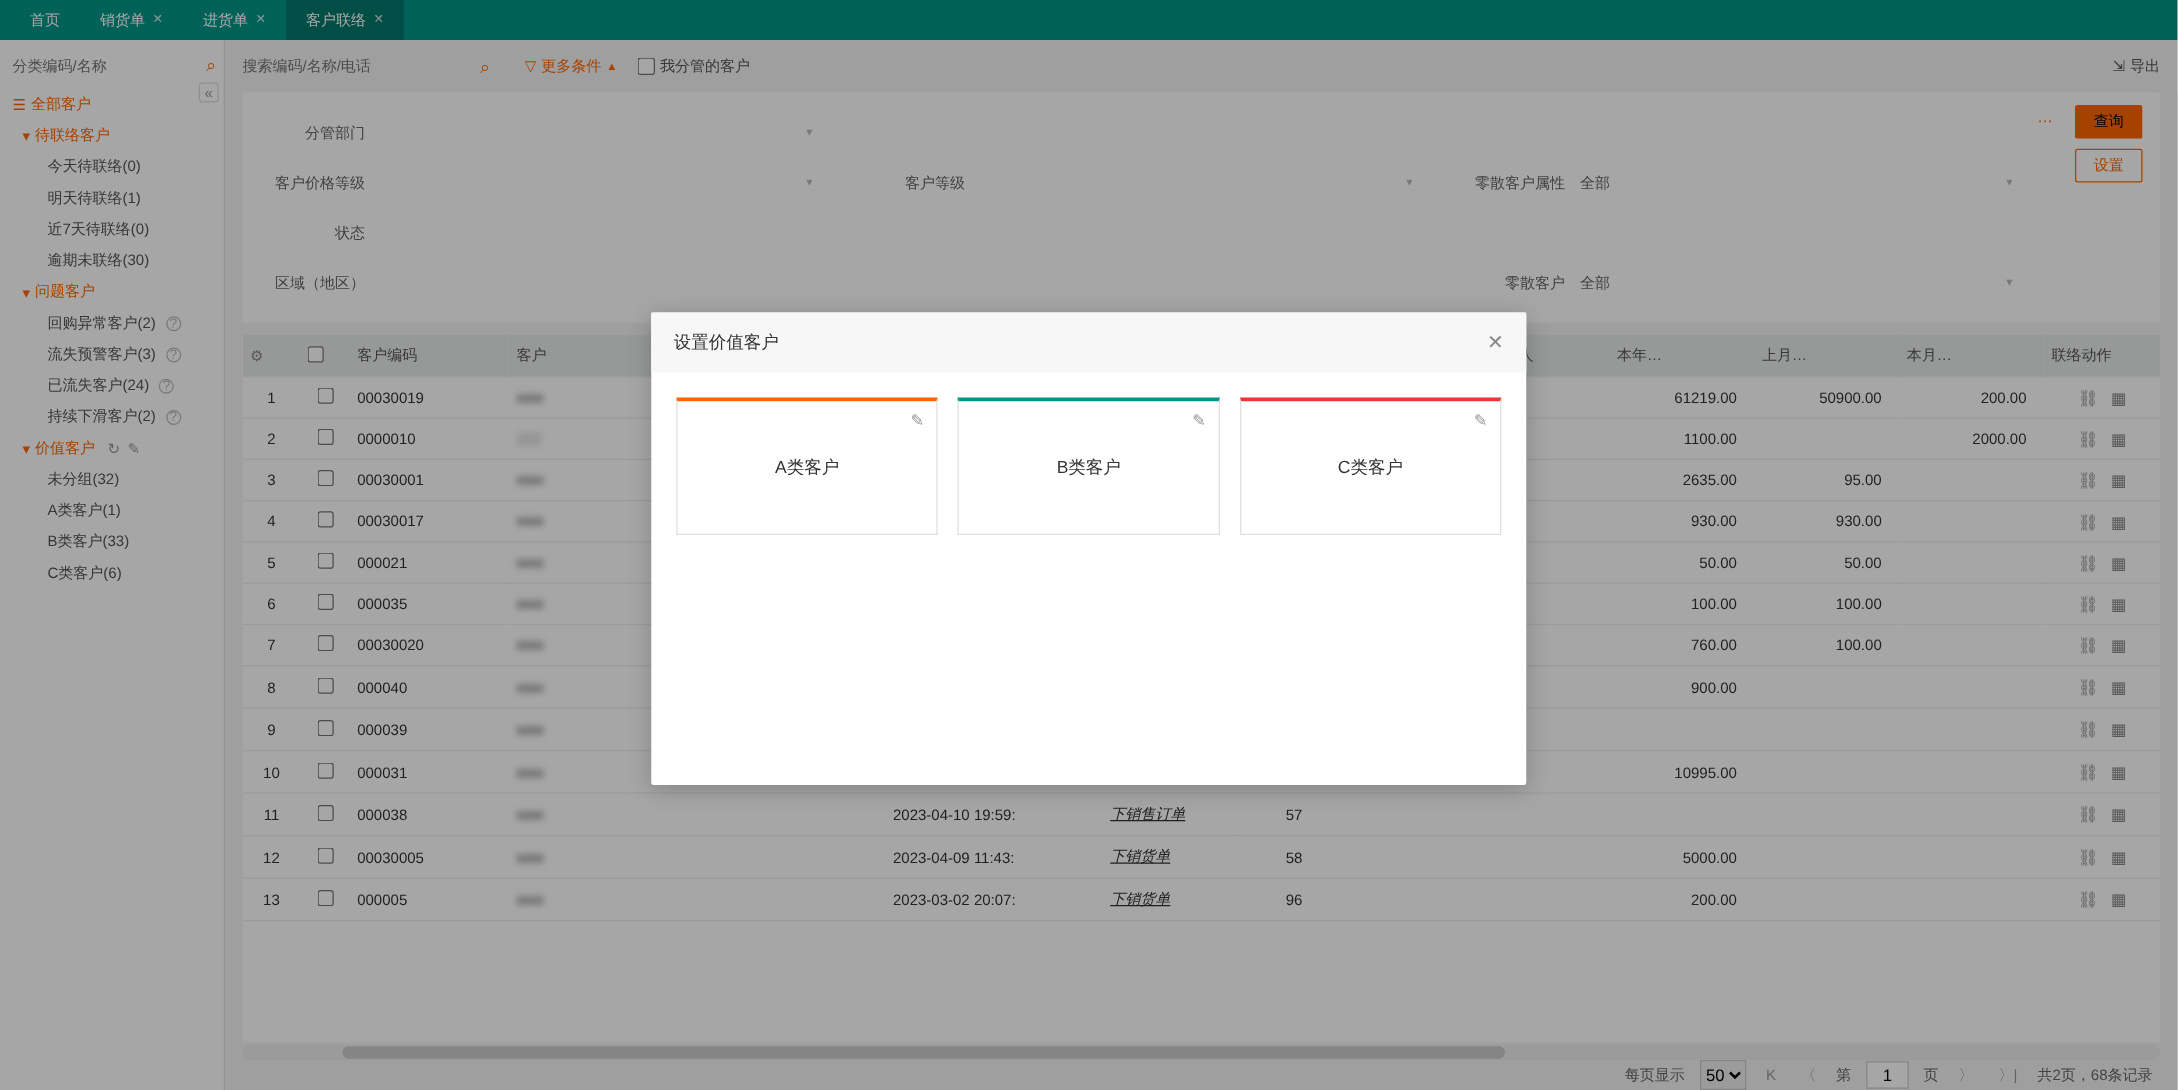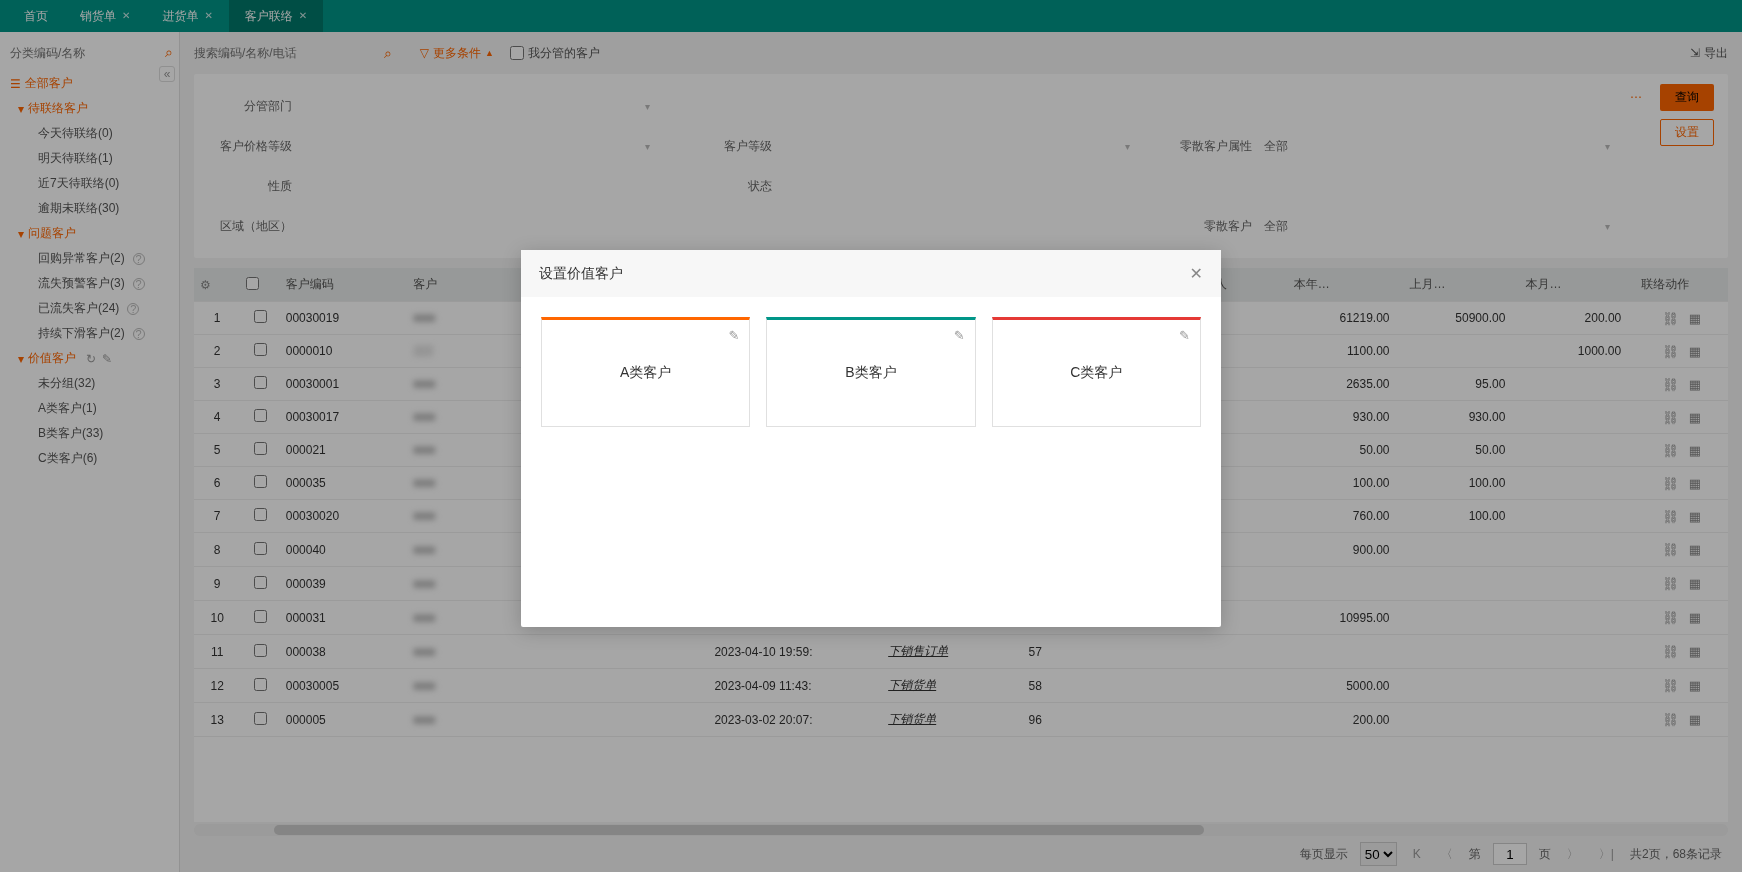--- a/index.html
+++ b/index.html
@@ -45,21 +45,21 @@
 table { width: 100%; border-collapse: collapse; table-layout: fixed; }
 th, td { padding: 8px 6px; border-bottom: 1px solid #eee; text-align: left; white-space: nowrap; overflow: hidden; text-overflow: ellipsis; }
 th { background: #e9eceb; color: #555; font-weight: 500; position: relative; }
 th .gear { color: #888; }
 td.num { text-align: right; padding-right: 14px; }
 td.center { text-align: center; }
 td a { color: #333; text-decoration: underline; font-style: italic; }
 .row-actions { color: #888; display: flex; gap: 10px; justify-content: center; font-size: 13px; }
 .hscroll { height: 12px; background: #eee; margin: 2px 14px 0 14px; border-radius: 6px; position: relative; }
 .hscroll .thumb { position: absolute; left: 80px; top: 1px; width: 930px; height: 10px; background: #ccc; border-radius: 5px; }
-.pager { height: 36px; display: flex; align-items: center; justify-content: flex-end; padding: 0 20px; gap: 12px; color: #666; }
+.pager { height: 24px; display: flex; align-items: center; justify-content: flex-end; padding: 0 20px; gap: 12px; color: #666; }
 .pager input { width: 34px; height: 22px; border: 1px solid #ccc; text-align: center; }
 .pager select { height: 24px; border: 1px solid #ccc; }
 .pager .nav-btn { color: #999; padding: 0 4px; cursor: pointer; }
 .overlay { position: absolute; inset: 0; background: rgba(0,0,0,.35); display: flex; align-items: flex-start; justify-content: center; padding-top: 250px; }
 .modal { width: 700px; background: #fff; border-radius: 2px; box-shadow: 0 4px 20px rgba(0,0,0,.2); }
 .modal-head { display: flex; align-items: center; justify-content: space-between; padding: 14px 18px; background: #f7f7f7; }
 .modal-head .title { font-size: 14px; color: #333; }
 .modal-head .close { color: #888; font-size: 16px; cursor: pointer; }
 .modal-body { padding: 20px 20px 200px 20px; display: flex; gap: 16px; }
 .card { flex: 1; border: 1px solid #e0e0e0; border-top: 3px solid; height: 110px; position: relative; display: flex; align-items: center; justify-content: center; }
@@ -173,24 +173,20 @@
           </div>
         <div class="filter-cell">
             <label>零散客户属性</label>
             <div class="value">
               <span>全部</span>
               <span class="caret">▾</span>
             </div>
           </div>
       </div>
       <div class="filter-row">
-        <div class="filter-cell">
-            <label>性质</label>
-            <div class="value"></div>
-          </div>
         <div class="filter-cell">
             <label>状态</label>
             <div class="value"></div>
           </div>
       </div>
       <div class="filter-row">
         <div class="filter-cell">
             <label>区域（地区）</label>
             <div class="value"></div>
           </div>
@@ -273,21 +269,21 @@
     <td><span class="blur">222</span></td>
     <td></td>
     <td class="num"></td>
     <td></td>
     <td></td>
     <td class="num"></td>
     <td class="num"></td>
     <td><span class="blur"></span></td>
     <td class="num">1100.00</td>
     <td class="num"></td>
-    <td class="num">1000.00</td>
+    <td class="num">2000.00</td>
     <td>
                 <div class="row-actions">
                   <span>⛓</span>
                   <span>▦</span>
                 </div>
               </td>
             </tr>
             <tr>
     <td class="center">3</td>
     <td class="center"><input type="checkbox" style=""></td>

